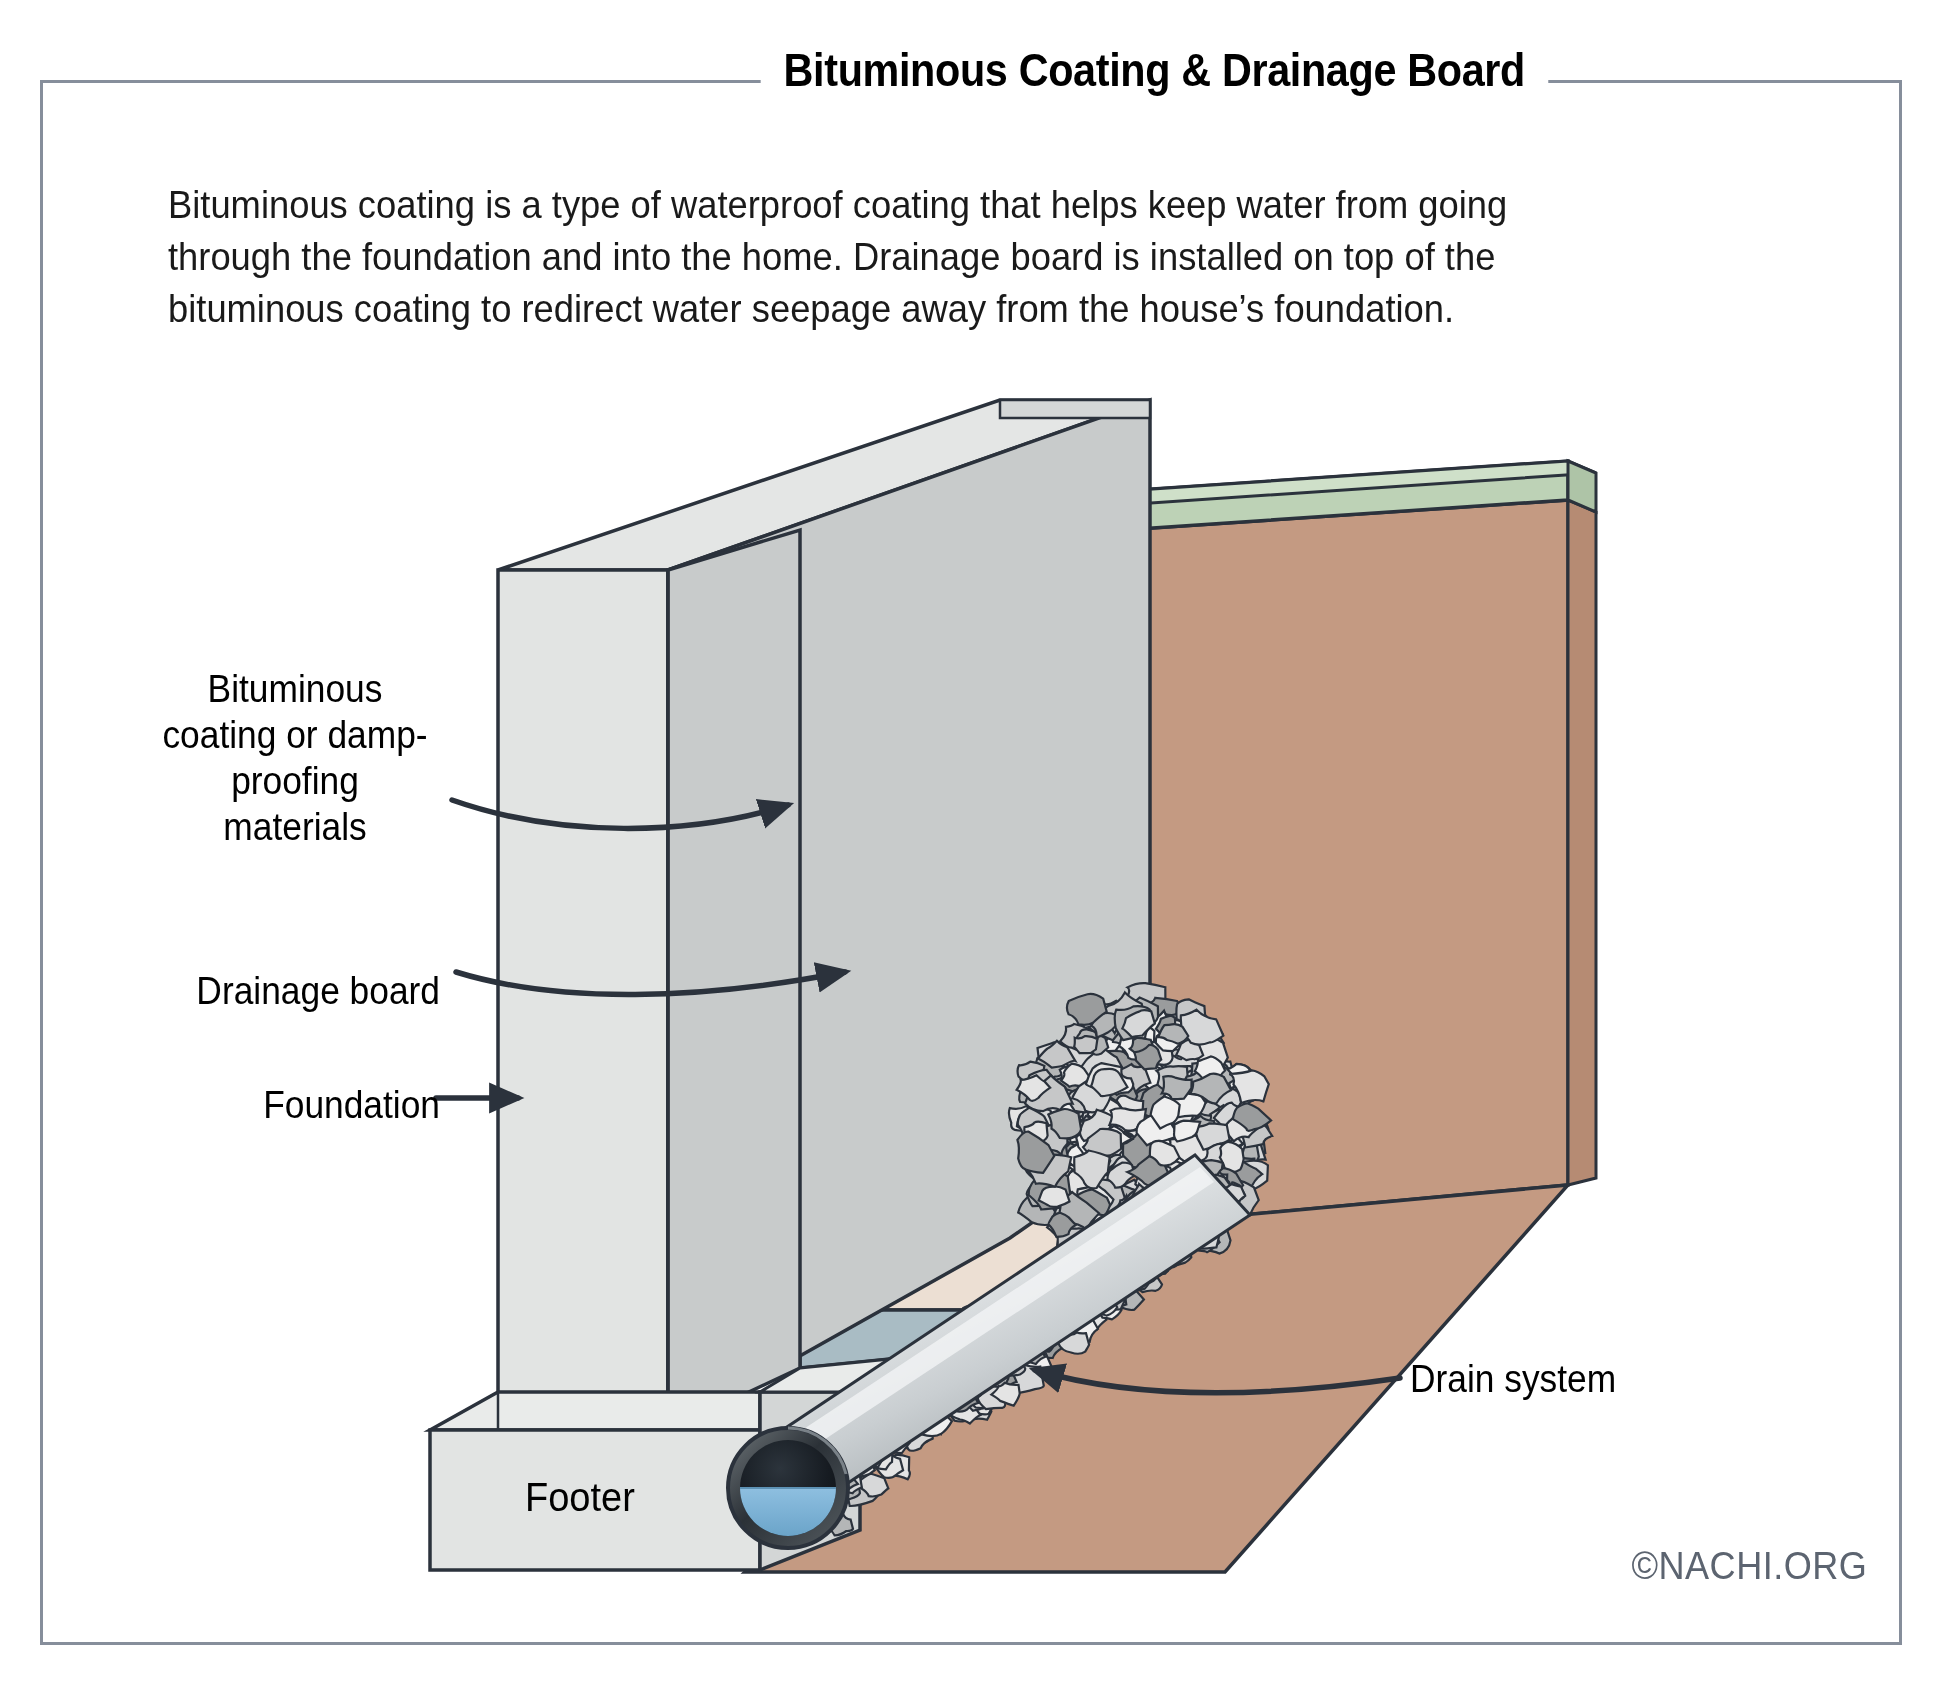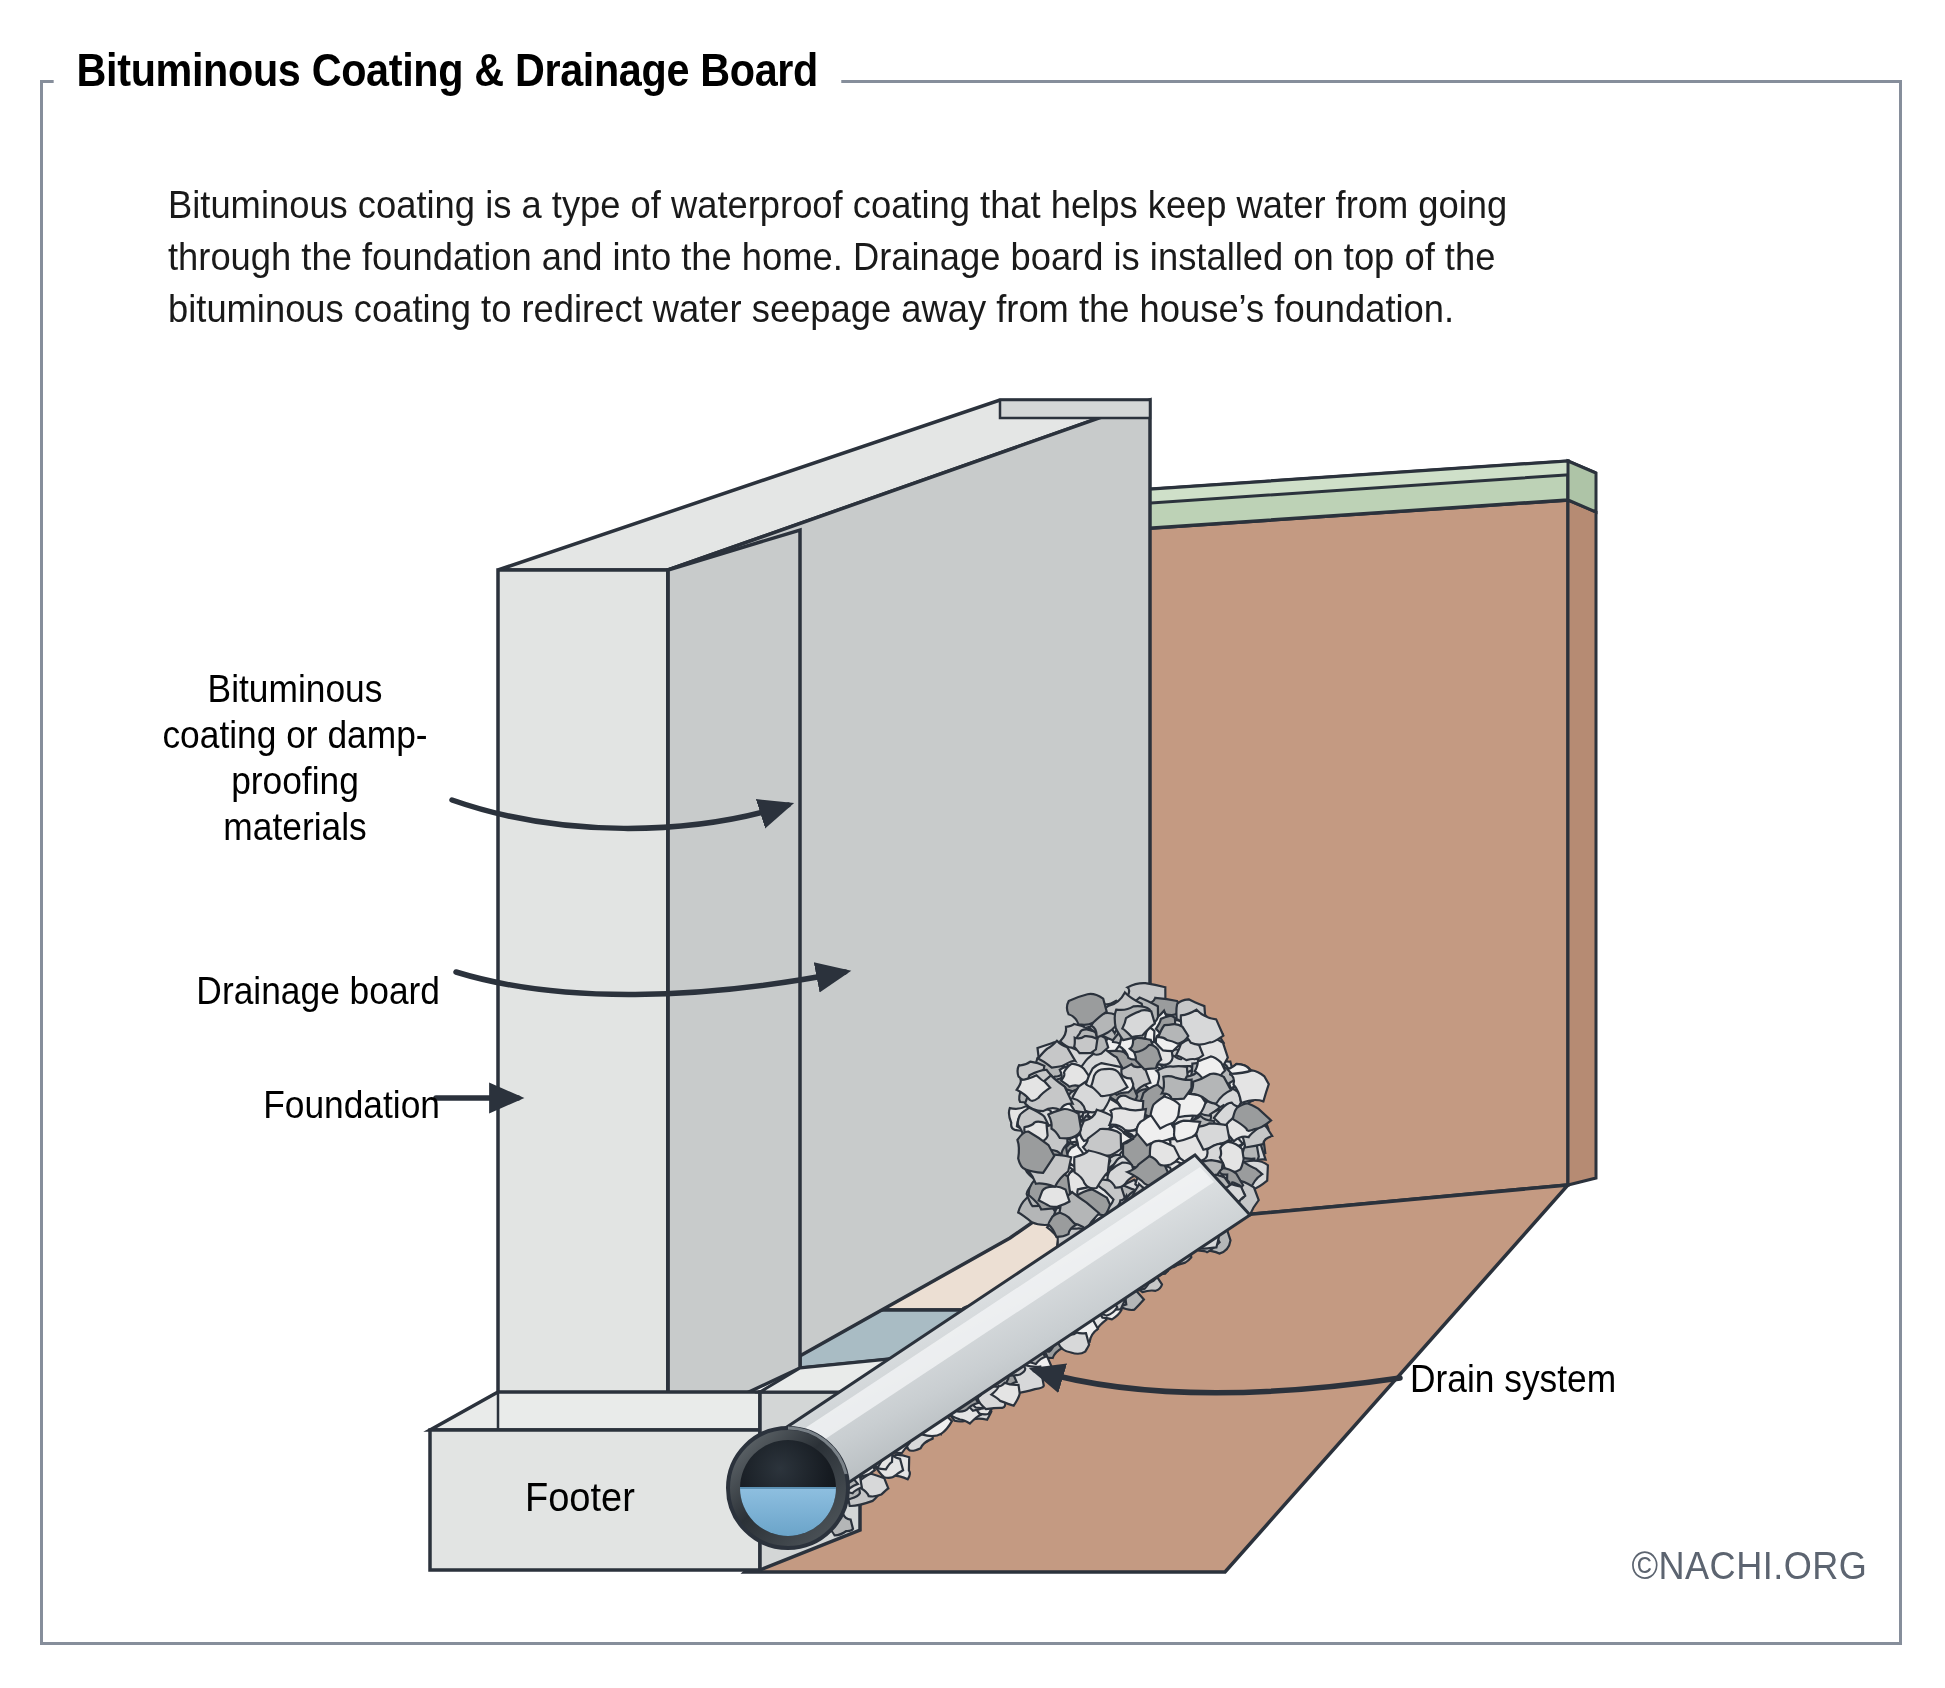--- a/index.html
+++ b/index.html
@@ -25,21 +25,21 @@
     width: 1862px;
     height: 1565px;
     border: 3px solid #868e9b;
     box-sizing: border-box;
   }
   .title-wrap {
     position: absolute;
     left: 0;
     top: 42px;
     width: 1601px;
-    text-align: left;
+    text-align: right;
     pointer-events: none;
   }
   .title {
     display: inline-block;
     background: #ffffff;
     padding: 0 26px;
     font-family: "Liberation Sans Narrow", "Liberation Sans", sans-serif;
     font-weight: bold;
     font-size: 47px;
     letter-spacing: -0.4px;

